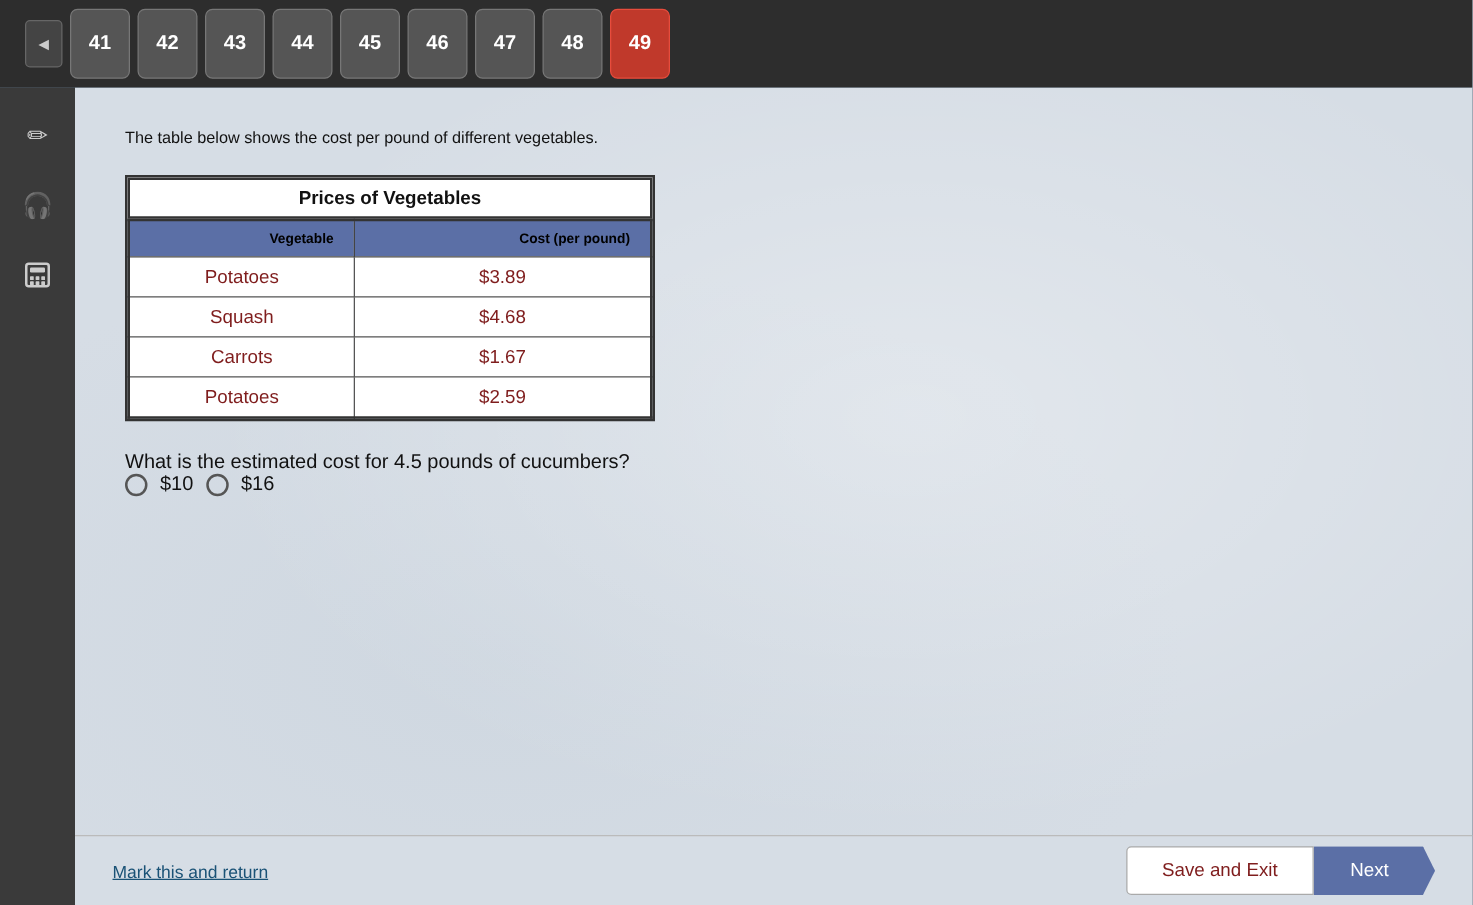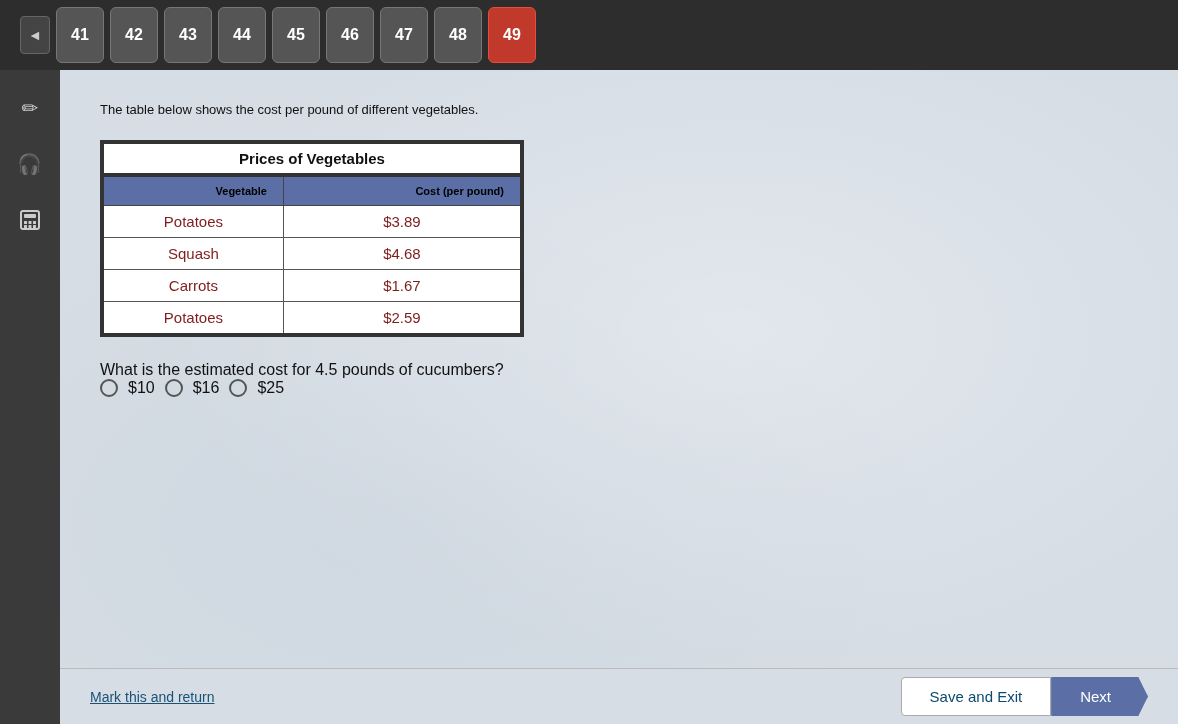--- a/index.html
+++ b/index.html
@@ -213,21 +213,21 @@
     .bottom-buttons {
       display: flex;
       gap: 0;
     }
 
     .btn-save-exit {
       background: #fff;
       border: 1px solid #aaa;
       padding: 10px 28px;
       font-size: 15px;
-      color: #0c4a6e;
+      color: #7f1d1d;
       cursor: pointer;
       border-radius: 4px 0 0 4px;
     }
 
     .btn-next {
       background: #5b6fa6;
       border: 1px solid #5b6fa6;
       padding: 10px 28px;
       font-size: 15px;
       color: #fff;
@@ -312,24 +312,20 @@
 
     <div class="options-list" id="options-list">
     <div class="option-item">
           <div class="radio-circle"></div>
           <span>$10</span>
         </div>
         <div class="option-item">
           <div class="radio-circle"></div>
           <span>$16</span>
         </div>
-        <div class="option-item">
-          <div class="radio-circle"></div>
-          <span>$25</span>
-        </div>
       </div>
 
     <div class="bottom-bar">
       <span class="mark-return-link">Mark this and return</span>
       <div class="bottom-buttons">
         <button class="btn-save-exit">Save and Exit</button>
         <button class="btn-next">Next</button>
       </div>
     </div>
 

